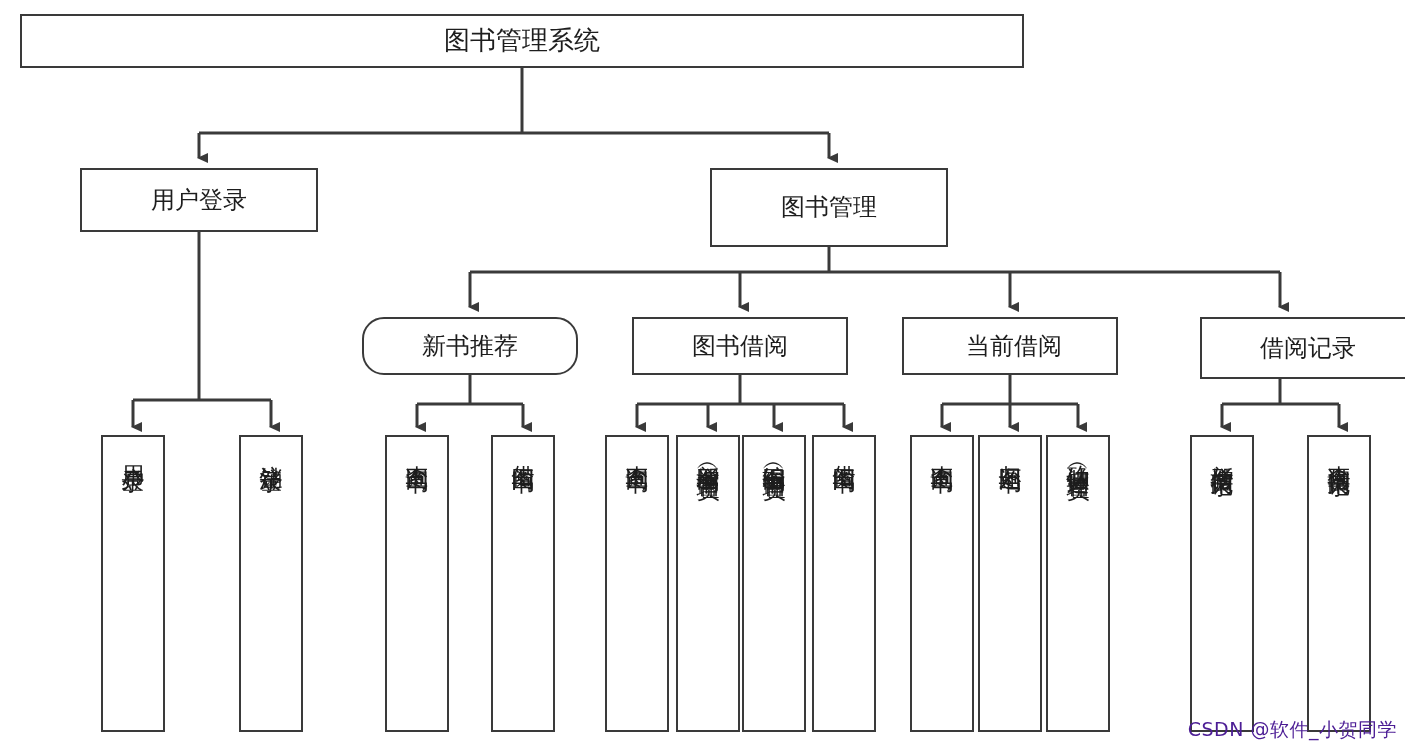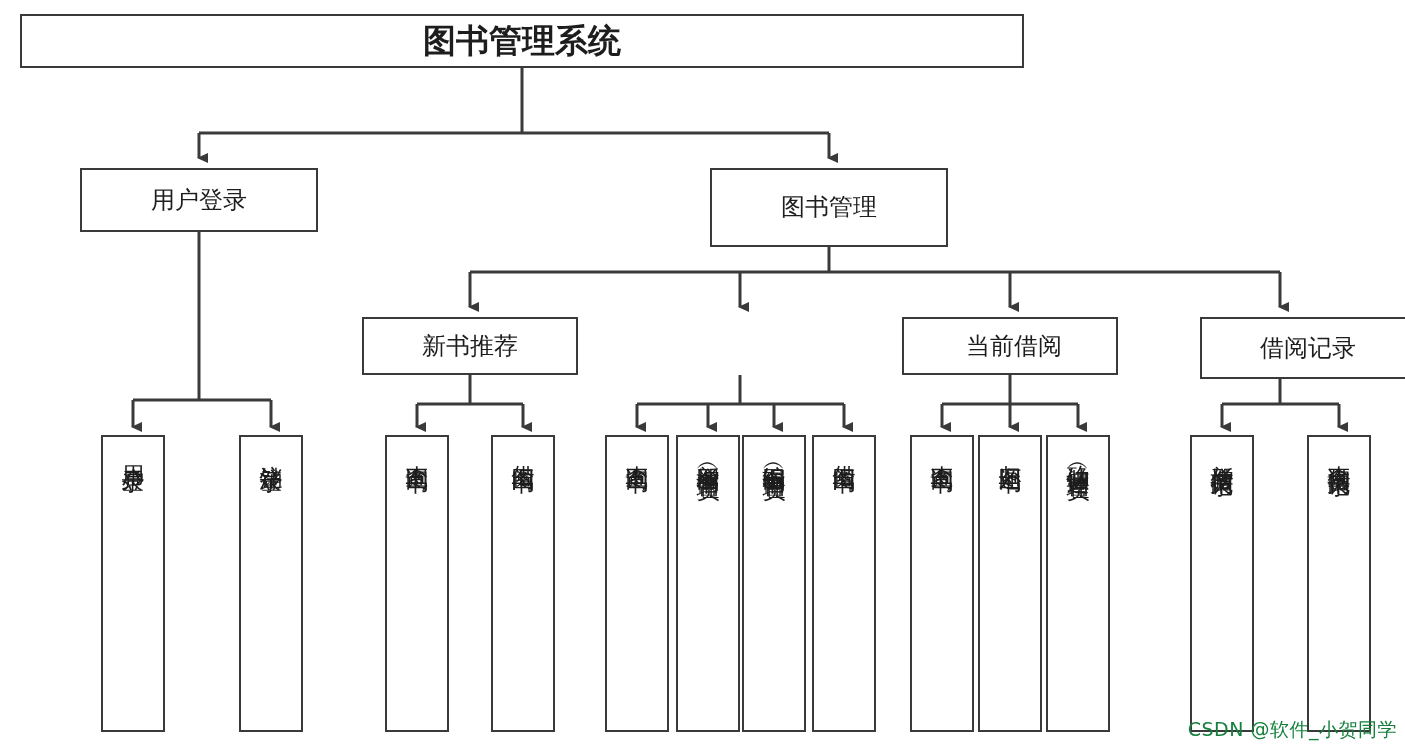--- a/index.html
+++ b/index.html
@@ -38,42 +38,41 @@
     color: #1d1d1d;
     text-align: center;
     line-height: 1.12;
     white-space: nowrap;
   }
   
   .node.horiz .label {
     font-size: 24px;
   }
   .node.root .label {
-    font-size: 33px;
-    font-weight: bold;
+    font-size: 26px;
   }
   
   .node.vert {
     align-items: flex-start;
     justify-content: center;
     padding-top: 10px;
   }
   .node.vert .label {
     writing-mode: vertical-rl;
     text-orientation: upright;
     font-size: 23px;
     letter-spacing: 2px;
     line-height: 1;
   }
   .watermark {
     position: absolute;
     right: 8px;
     bottom: 4px;
     font-size: 19px;
-    color: #15803d;
+    color: #4c1d95;
     letter-spacing: 0.5px;
     z-index: 3;
     white-space: nowrap;
     font-family: "DejaVu Sans", "Liberation Sans", sans-serif;
   }
 </style>
 </head>
 <body>
 
 <div id="diagram">
@@ -132,22 +131,25 @@
     <span class="label">图书管理系统</span>
   </div>
 
   <div class="node horiz" style="left:80px; top:168px; width:238px; height:64px;">
     <span class="label">用户登录</span>
   </div>
   <div class="node horiz" style="left:710px; top:168px; width:238px; height:79px;">
     <span class="label">图书管理</span>
   </div>
 
-  <div class="node horiz" style="left:362px; top:317px; width:216px; height:58px;">
+  <div class="node horiz" style="left:362px; top:317px; width:216px; height:58px;border-radius:22px;">
     <span class="label">新书推荐</span>
+  </div>
+  <div class="node horiz" style="left:632px; top:317px; width:216px; height:58px;">
+    <span class="label">图书借阅</span>
   </div>
   <div class="node horiz" style="left:902px; top:317px; width:216px; height:58px;padding-left:8px;">
     <span class="label">当前借阅</span>
   </div>
   <div class="node horiz" style="left:1200px; top:317px; width:216px; height:62px;justify-content:center;">
     <span class="label">借阅记录</span>
   </div>
 
   <div class="node vert" style="left:101px; top:435px; width:64px; height:297px;">
     <span class="label">用户登录</span>

